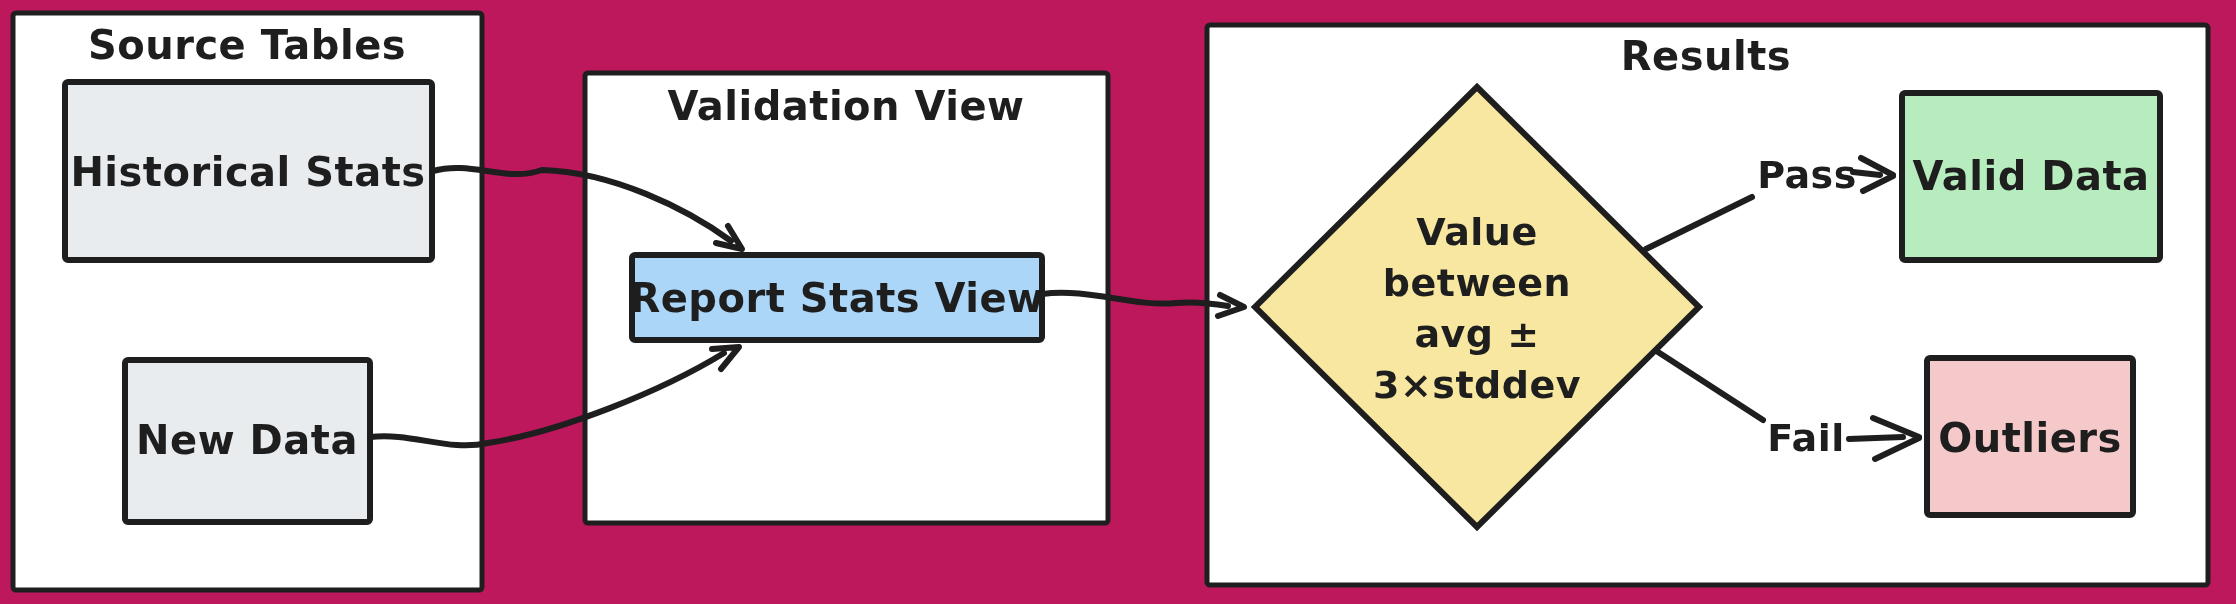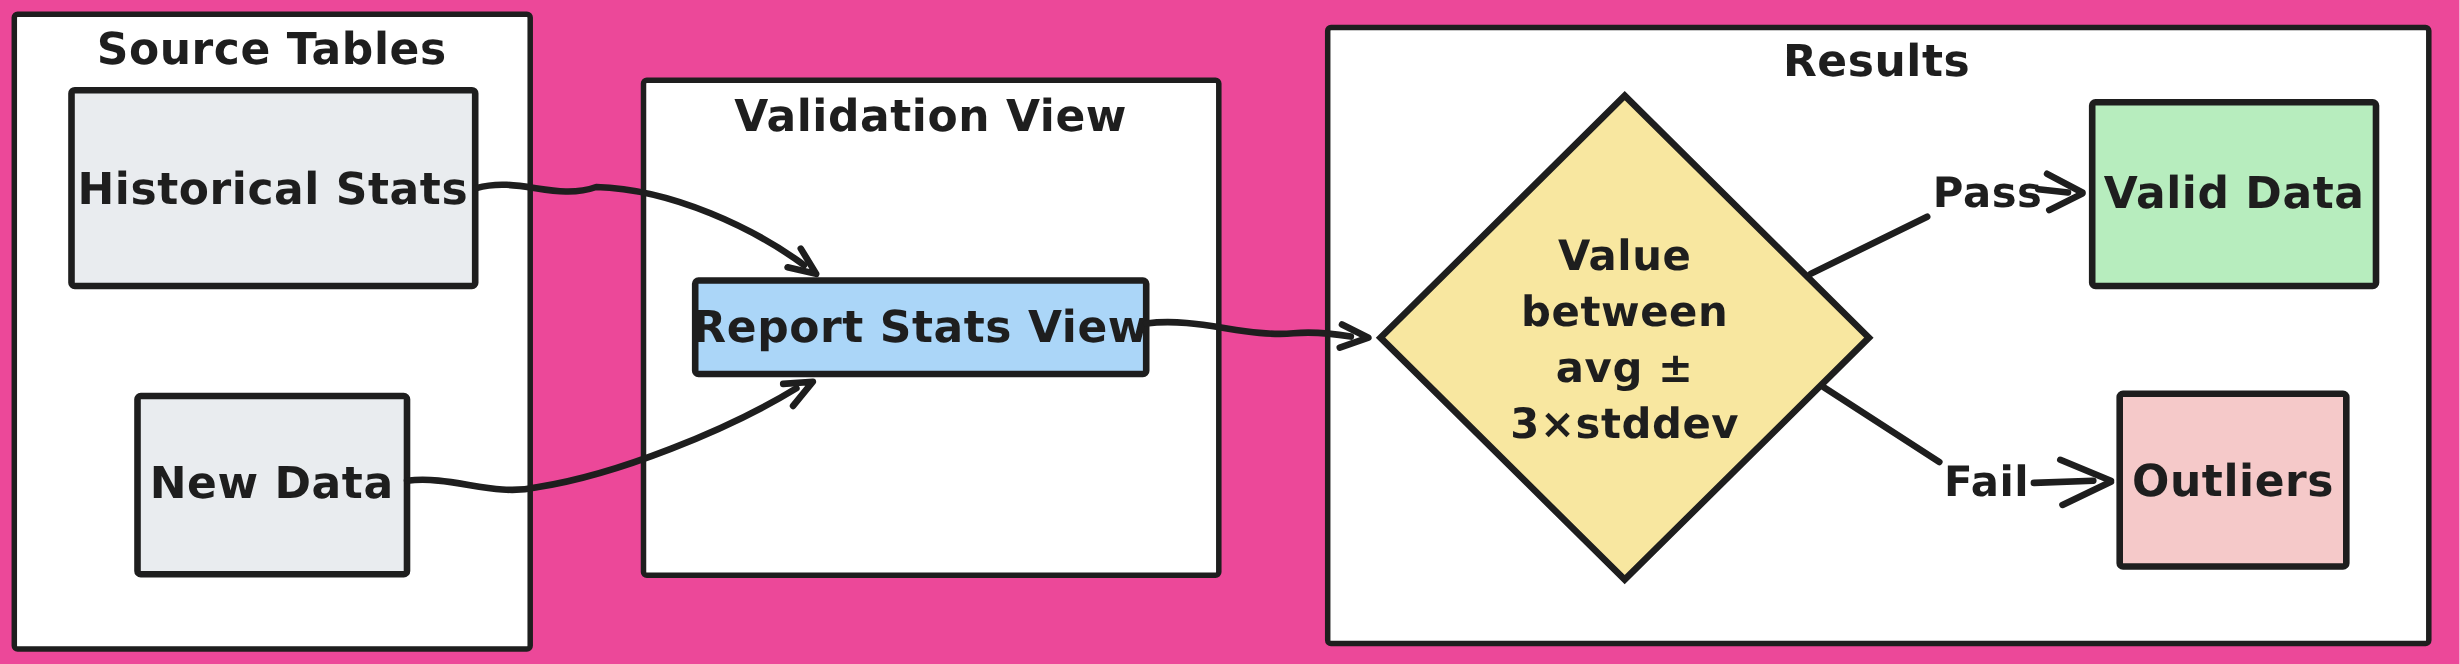--- a/index.html
+++ b/index.html
@@ -1,16 +1,16 @@
 <!DOCTYPE html>
 <html><head>
 <meta charset="utf-8">
 <style>
   html,body{margin:0;padding:0;background:#ffffff;}
-  .stage{width:2236px;height:604px;position:relative;background:#ec4899;overflow:hidden;}
+  .stage{width:2236px;height:604px;position:relative;background:#be185d;overflow:hidden;}
   svg{display:block;}
   .hand{font-family:"DejaVu Sans","Liberation Sans",sans-serif;font-weight:600;letter-spacing:.5px;}
   .title{font-size:40px;}
   .label{font-size:40px;}
   .small{font-size:38px;}
   .edge{fill:none;stroke:#1e1e1e;stroke-width:6;stroke-linecap:round;stroke-linejoin:round;}
   .edgehead{fill:none;stroke:#1e1e1e;stroke-width:6;stroke-linecap:round;stroke-linejoin:round;}
   .frame{fill:#ffffff;stroke:#1e1e1e;stroke-width:5;}
   .node{stroke:#1e1e1e;stroke-width:6;}
   text{fill:#1e1e1e;}

